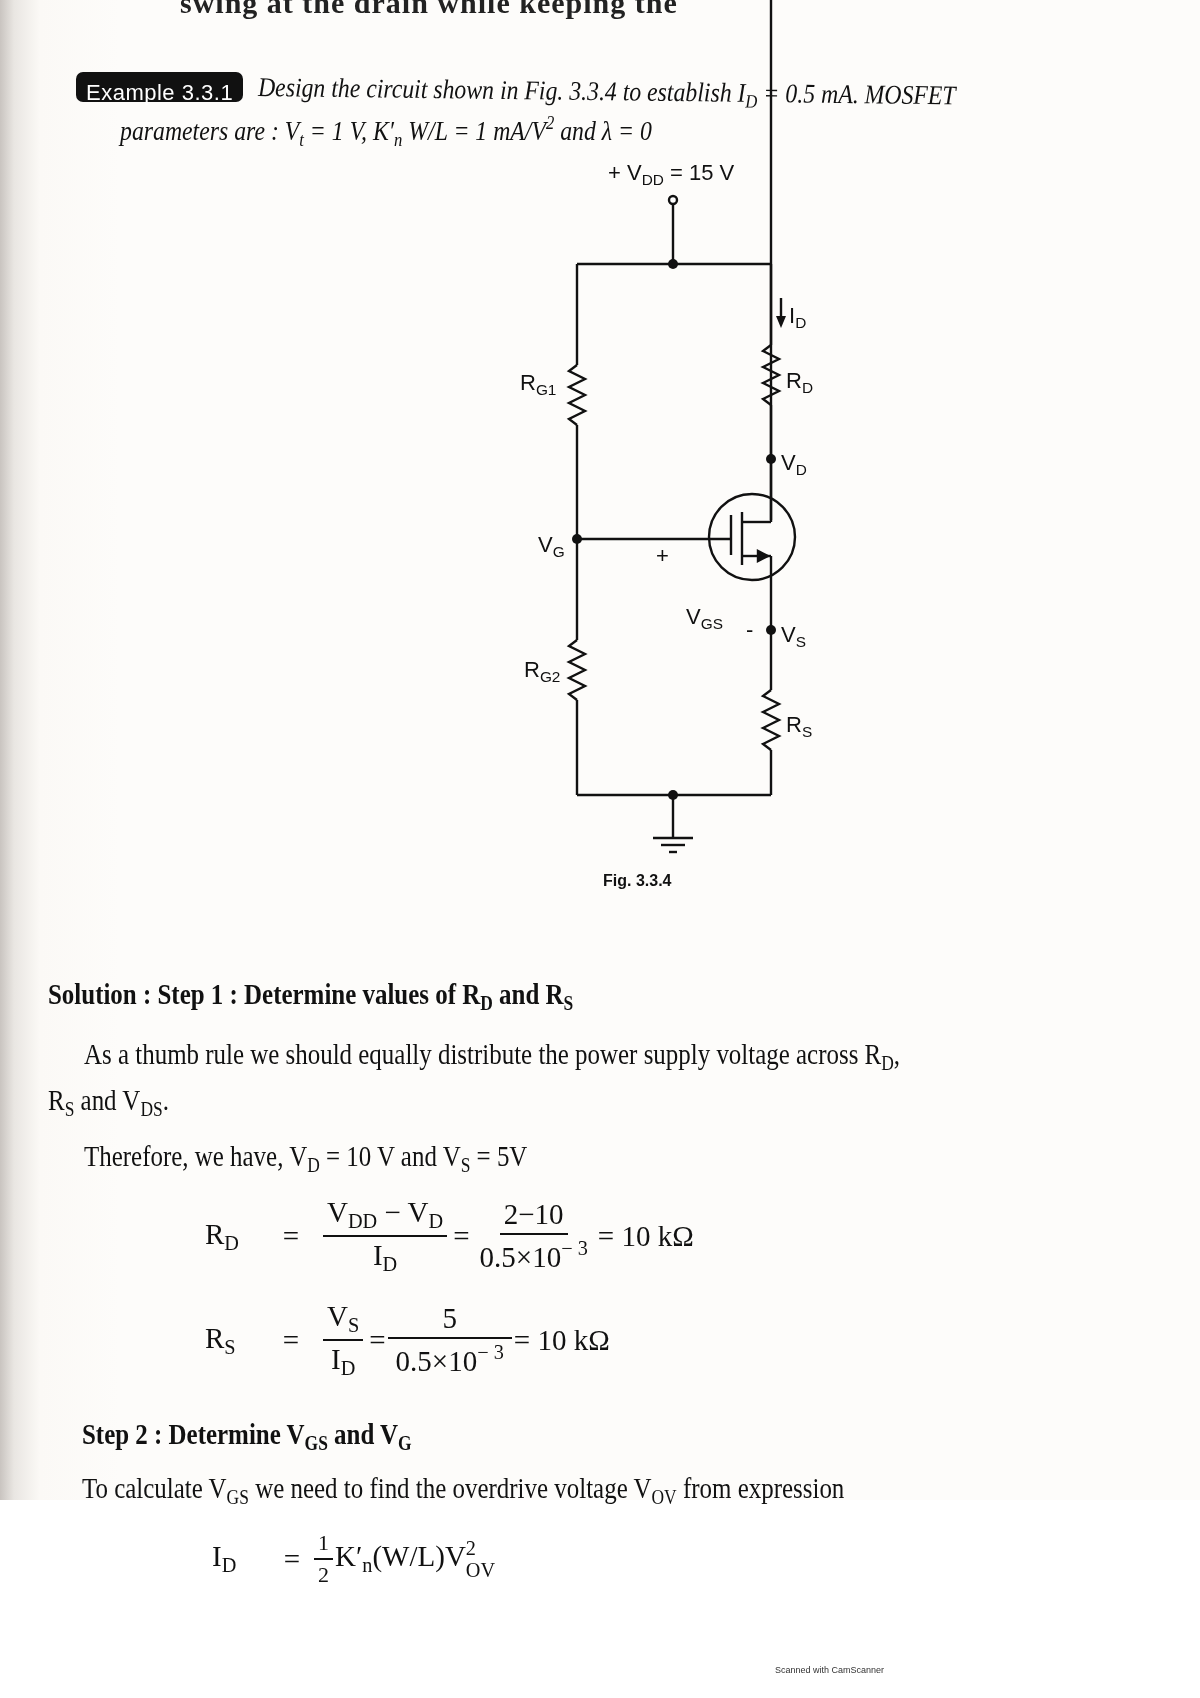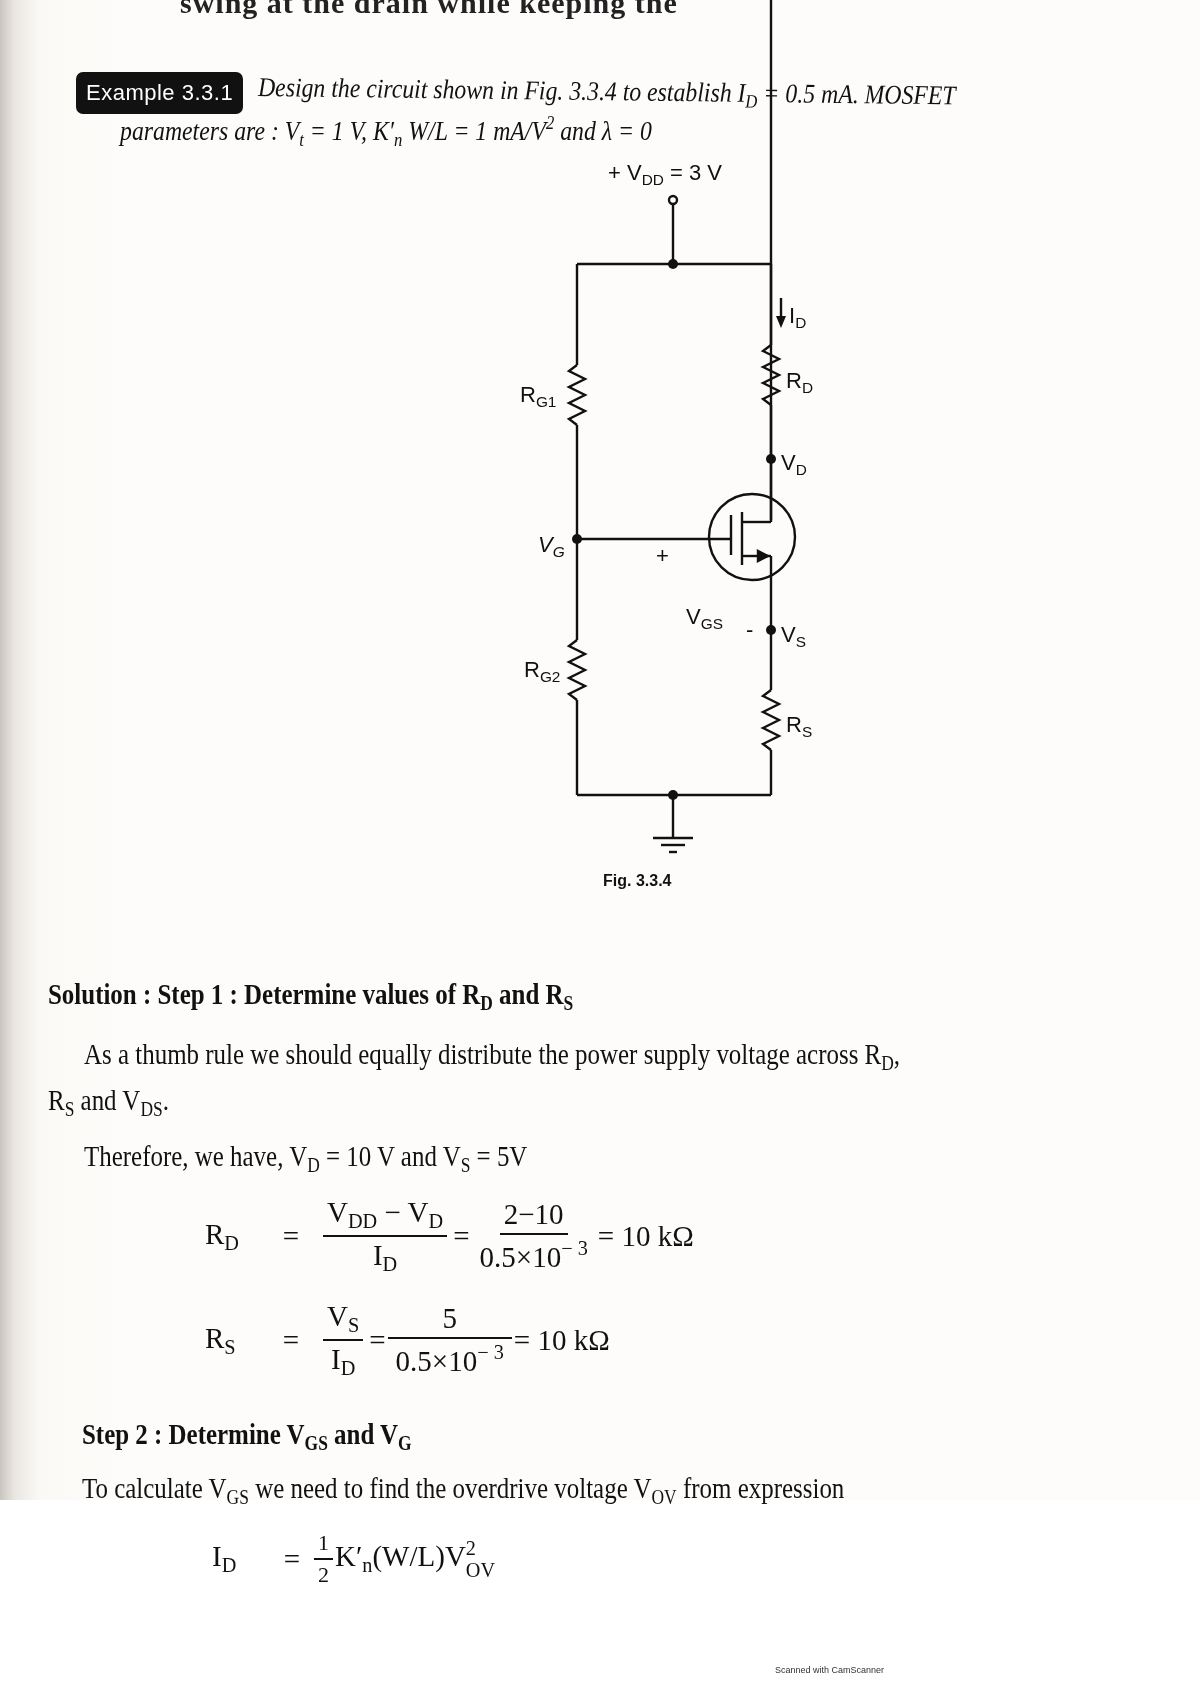--- a/index.html
+++ b/index.html
@@ -12,21 +12,21 @@
   .page {
     position:absolute; left:0; top:0; width:1200px; height:1500px;
     background: linear-gradient(to right, #c9c4c0 0px, #e9e6e2 14px, #fbf9f6 40px, #fdfcfa 120px, #fdfcfa 100%);
   }
   .abs { position:absolute; white-space:nowrap; }
   .cut-line {
     left:180px; top:0px; font-size:30px; font-weight:bold; color:#222;
     transform:translateY(-14px); letter-spacing:1px; clip-path: inset(14px 0 0 0);
   }
   .badge {
-    left:76px; top:72px; height:42px; padding:0 10px;
+    left:76px; top:72px; height:30px; padding:0 10px;
     background:#111; color:#fff; border-radius:7px;
     font-family:"Liberation Sans", "DejaVu Sans", sans-serif;
     font-size:22px; line-height:42px; letter-spacing:0.5px;
   }
   .problem {
     font-style:italic; font-size:27px; transform-origin:left center;
   }
   .p1 { left:258px; top:72px; transform:scaleX(0.88) rotate(0.6deg); }
   .p2 { left:120px; top:112px; transform:scaleX(0.88); }
   sub { font-size:0.7em; vertical-align:-0.3em; }
@@ -113,26 +113,26 @@
     <g fill="#111">
       <polygon points="781,328 776,316 786,316"></polygon>
       <circle cx="673" cy="264" r="5"></circle>
       <circle cx="771" cy="459" r="5"></circle>
       <circle cx="577" cy="539" r="5"></circle>
       <circle cx="771" cy="630" r="5"></circle>
       <circle cx="673" cy="795" r="5"></circle>
     </g>
   </svg>
 
-  <div class="abs circuit-label" style="left:608px;top:160px;"><span>+ V</span><sub>DD</sub><span> = 3 V</span></div>
+  <div class="abs circuit-label" style="left:608px;top:160px;"><span>+ V</span><sub>DD</sub><span> = 15 V</span></div>
   <div class="abs circuit-label" style="left:789px;top:303px;"><span>I</span><sub>D</sub></div>
   <div class="abs circuit-label" style="left:786px;top:368px;"><span>R</span><sub>D</sub></div>
   <div class="abs circuit-label" style="left:781px;top:450px;"><span>V</span><sub>D</sub></div>
-  <div class="abs circuit-label" style="left:520px;top:382px;"><span>R</span><sub>G1</sub></div>
-  <div class="abs circuit-label" style="left:538px;top:532px;font-style:italic;"><span>V</span><sub>G</sub></div>
+  <div class="abs circuit-label" style="left:520px;top:370px;"><span>R</span><sub>G1</sub></div>
+  <div class="abs circuit-label" style="left:538px;top:532px;"><span>V</span><sub>G</sub></div>
   <div class="abs circuit-label" style="left:656px;top:543px;">+</div>
   <div class="abs circuit-label" style="left:686px;top:604px;"><span>V</span><sub>GS</sub></div>
   <div class="abs circuit-label" style="left:746px;top:617px;">-</div>
   <div class="abs circuit-label" style="left:781px;top:622px;"><span>V</span><sub>S</sub></div>
   <div class="abs circuit-label" style="left:524px;top:657px;"><span>R</span><sub>G2</sub></div>
   <div class="abs circuit-label" style="left:786px;top:712px;"><span>R</span><sub>S</sub></div>
 
   <div class="abs fig-caption">Fig. 3.3.4</div>
 
   <div class="abs heading" style="left:48px;top:978px;"><span>Solution : Step 1 : Determine values of R</span><sub>D</sub><span> and R</span><sub>S</sub></div>

